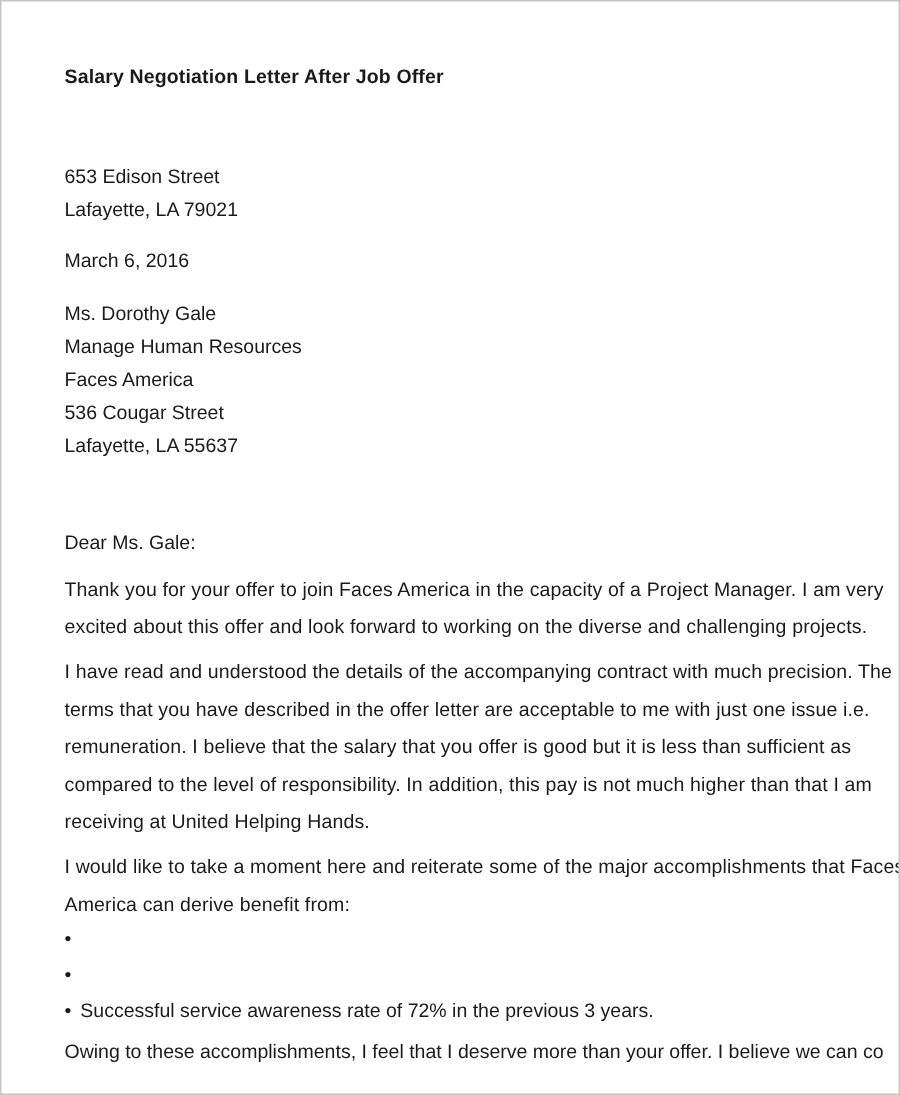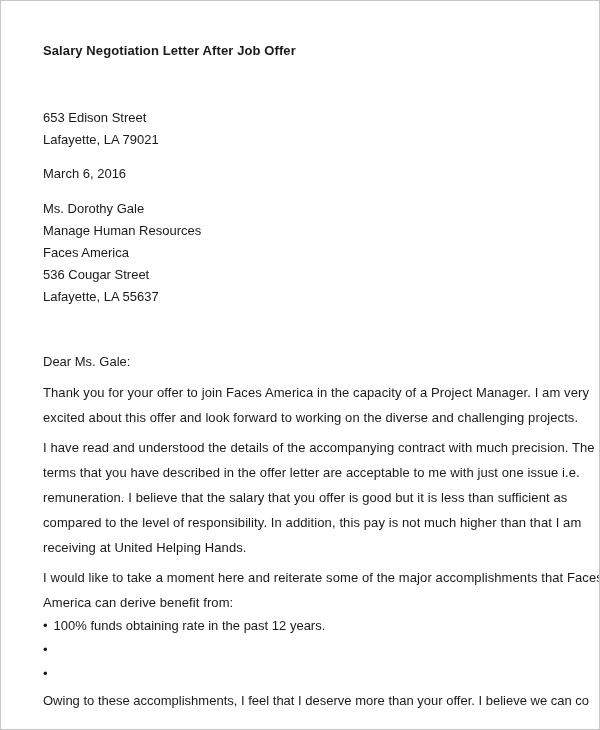--- a/index.html
+++ b/index.html
@@ -88,26 +88,26 @@
 
     <div class="salutation">Dear Ms. Gale:</div>
 
     <p class="para">Thank you for your offer to join Faces America in the capacity of a Project Manager. I am very excited about this offer and look forward to working on the diverse and challenging projects.</p>
     <p class="para">I have read and understood the details of the accompanying contract with much precision. The terms that you have described in the offer letter are acceptable to me with just one issue i.e. remuneration. I believe that the salary that you offer is good but it is less than sufficient as compared to the level of responsibility. In addition, this pay is not much higher than that I am receiving at United Helping Hands.</p>
     <p class="para">I would like to take a moment here and reiterate some of the major accomplishments that Faces America can derive benefit from:</p>
 
     <ul class="bullet-list">
       <li>
         <span class="bullet-glyph">•</span>
-        <span>100% funds obtaining rate in the past 12 years.</span>
       </li>
       <li>
         <span class="bullet-glyph">•</span>
       </li>
       <li>
         <span class="bullet-glyph">•</span>
+        <span>Successful service awareness rate of 72% in the previous 3 years.</span>
       </li>
     </ul>
 
     <p class="closing-para">Owing to these accomplishments, I feel that I deserve more than your offer. I believe we can co</p>
 
   </div>
 </div>
 
 </body></html>

